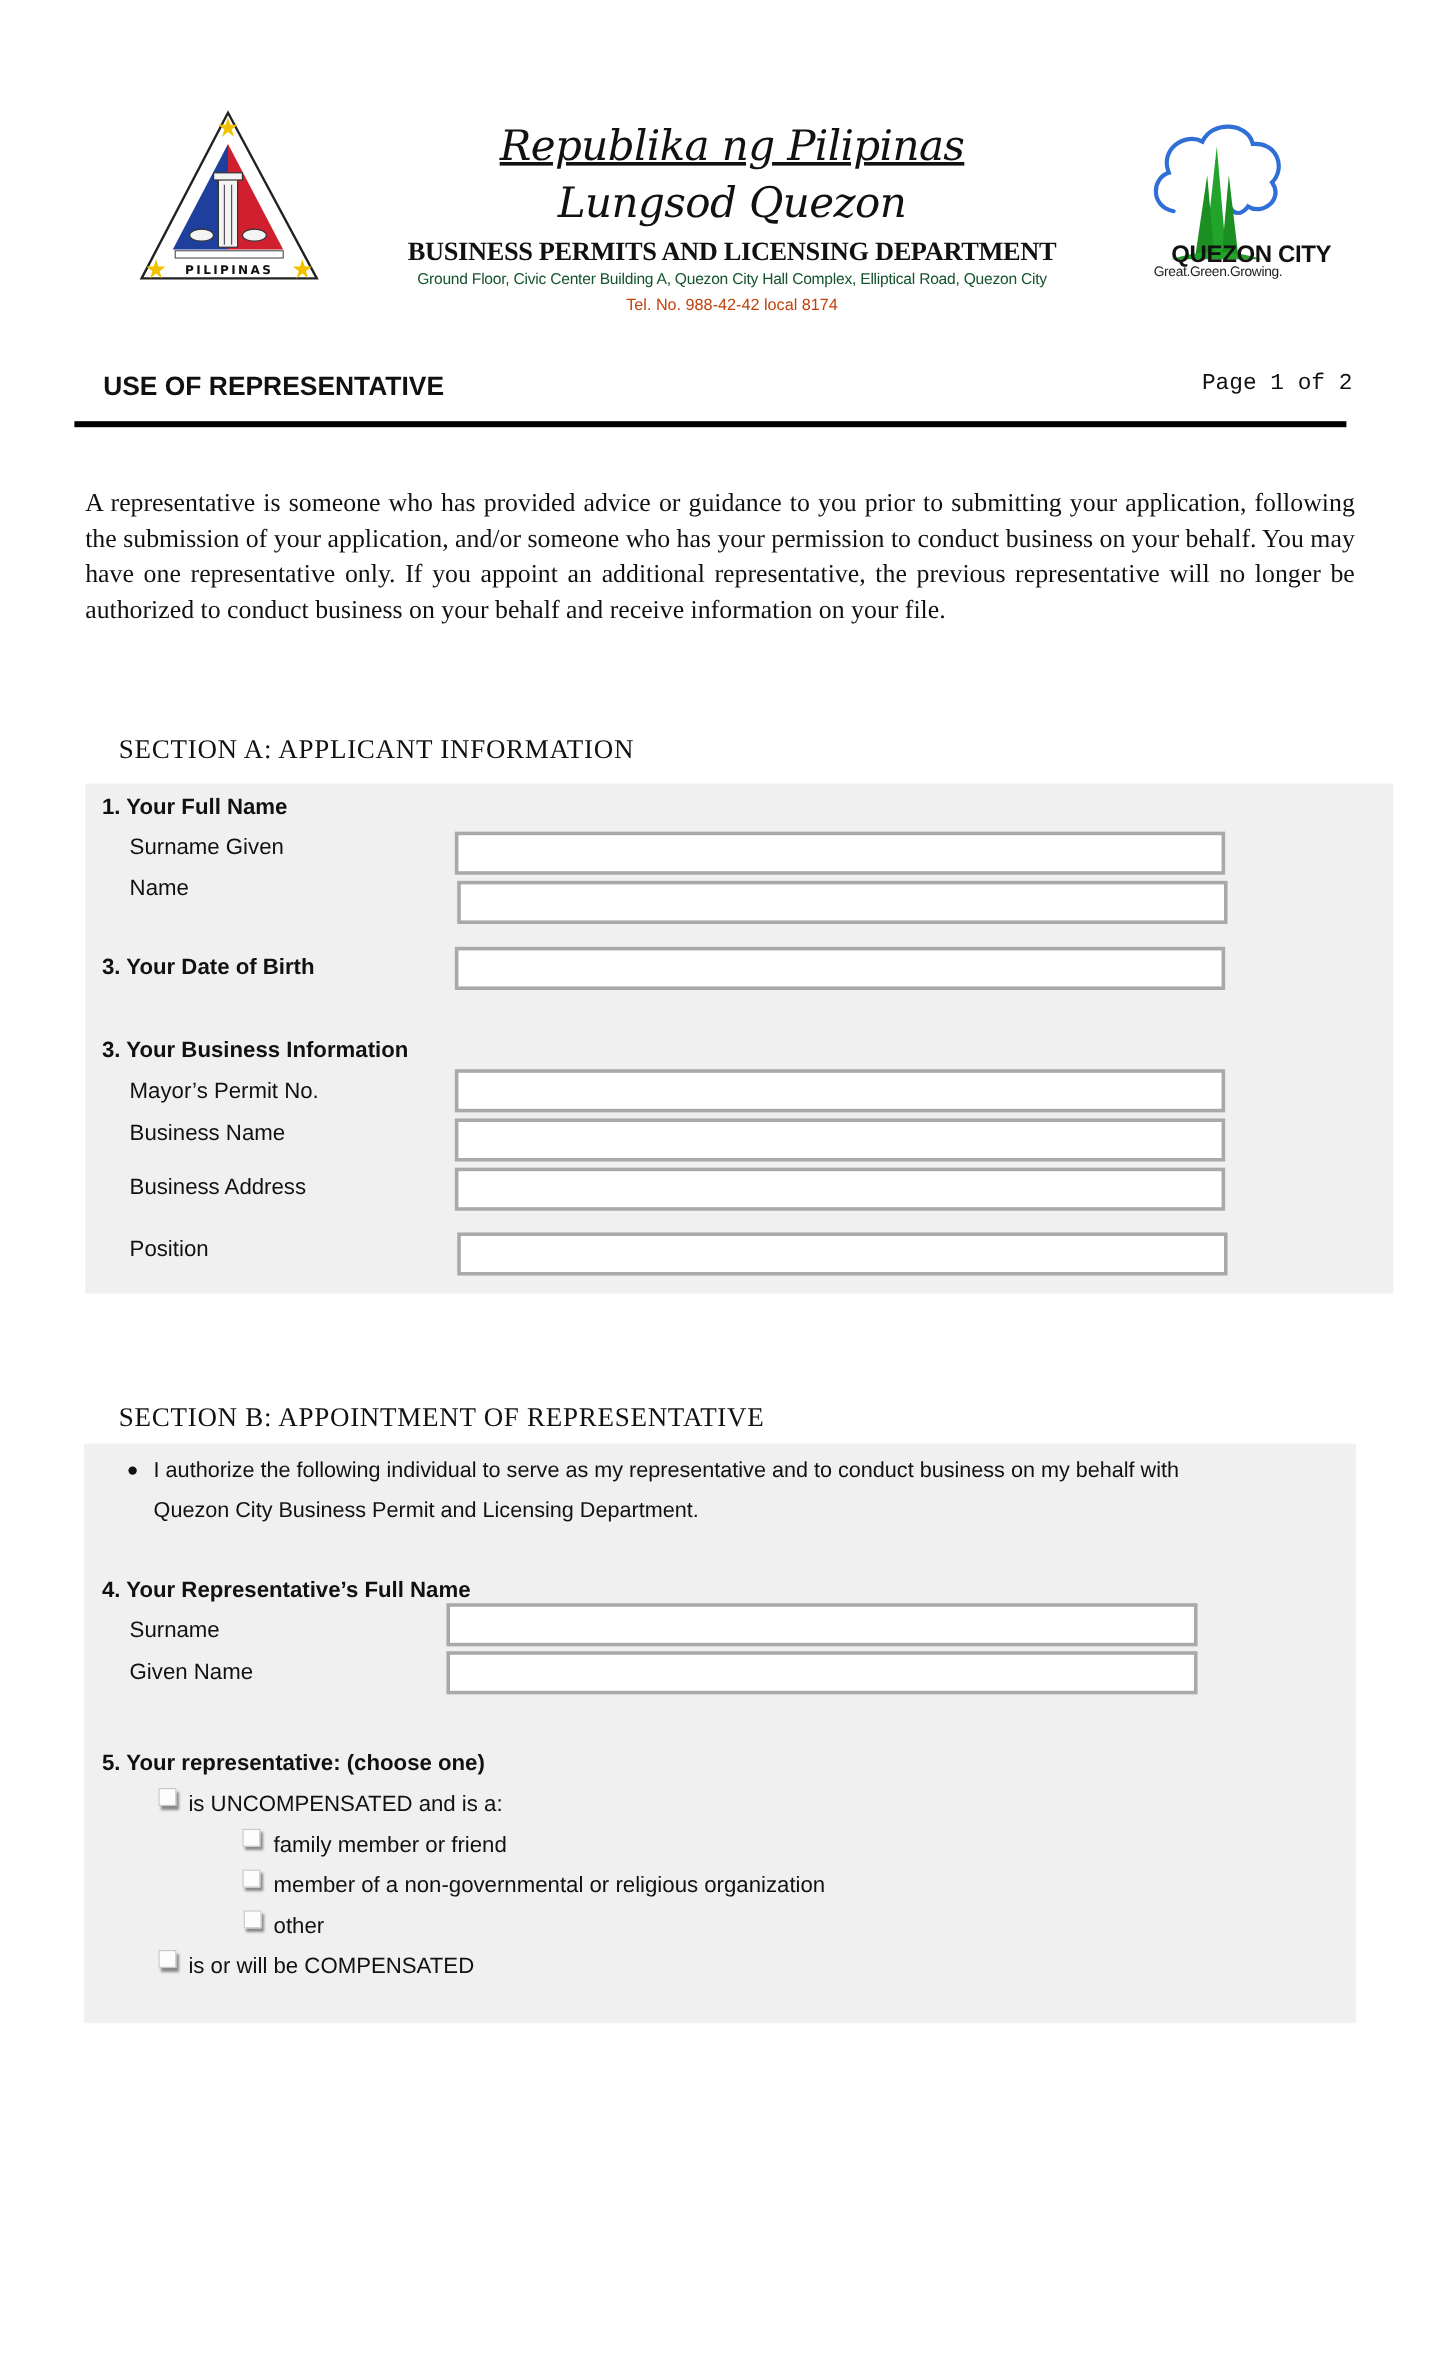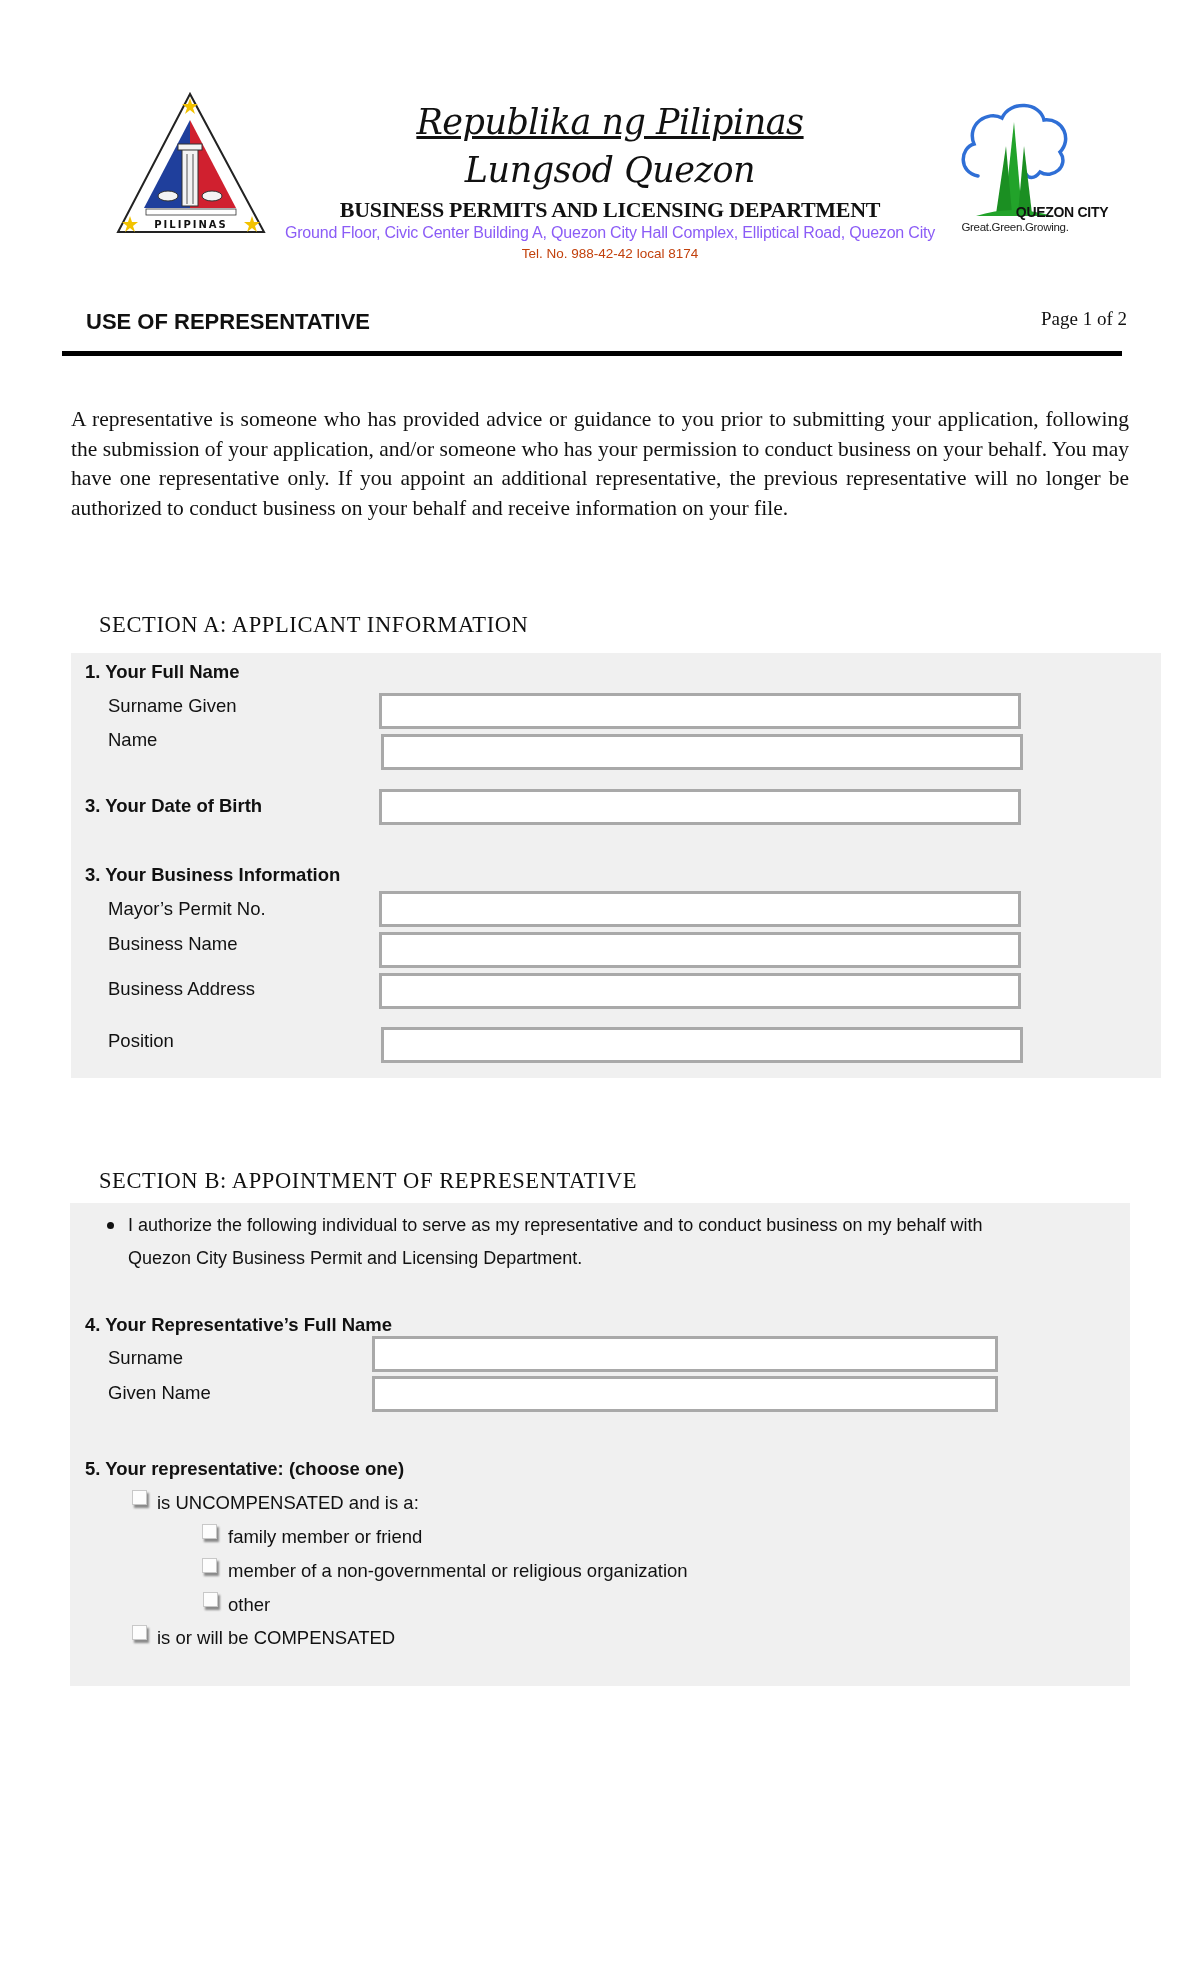--- a/index.html
+++ b/index.html
@@ -6,26 +6,26 @@
   body { width: 1200px; height: 1976px; position: relative; overflow: hidden; color: #111; }
   .abs { position: absolute; }
 
   
   .seal { left: 112px; top: 88px; width: 160px; height: 150px; }
   .qc-logo { left: 948px; top: 88px; width: 130px; height: 150px; }
   .hd-line { left: 280px; width: 660px; text-align: center; white-space: nowrap; }
   .hd-republika { top: 100px; font-family: "DejaVu Serif", serif; font-style: italic; font-size: 35px; line-height: 44px; letter-spacing: -0.5px; text-decoration: underline; }
   .hd-lungsod { top: 148px; font-family: "DejaVu Serif", serif; font-style: italic; font-size: 35px; line-height: 44px; letter-spacing: -0.5px; }
   .hd-dept { top: 197px; font-family: "Liberation Serif", serif; font-weight: bold; font-size: 22px; line-height: 26px; letter-spacing: -0.3px; }
-  .hd-address { top: 224px; font-family: "Liberation Sans", sans-serif; font-size: 16px; line-height: 18px; color: #8b5cf6; letter-spacing: -0.2px; }
+  .hd-address { top: 224px; font-family: "Liberation Sans", sans-serif; font-size: 13px; line-height: 18px; color: #14532d; letter-spacing: -0.2px; }
   .hd-tel { top: 245px; font-family: "Liberation Sans", sans-serif; font-size: 13.5px; line-height: 18px; color: #c2410c; }
 
   
   .doc-title { left: 86px; top: 309px; font-family: "Liberation Sans", sans-serif; font-weight: bold; font-size: 22px; line-height: 26px; }
-  .page-no { right: 73px; top: 307px; font-family: Liberation Serif, serif; font-size: 19px; line-height: 24px; }
+  .page-no { right: 73px; top: 307px; font-family: Liberation Mono, monospace; font-size: 19px; line-height: 24px; }
   .title-rule { left: 62px; top: 351px; width: 1060px; height: 5px; background: #000; }
 
   
   .intro { left: 71px; top: 405px; width: 1058px; font-family: "Liberation Serif", serif; font-size: 21.5px; line-height: 29.5px; text-align: justify; color: #111; }
 
   
   .section-title { left: 71px; font-family: "Liberation Serif", serif; font-size: 22.5px; line-height: 28px; letter-spacing: 0.6px; color: #111; margin-left: 28px; }
 
   
   .panel { background: #f0f0f0; }
@@ -74,21 +74,21 @@
 <div class="abs qc-logo">
   <svg width="130" height="150" viewBox="0 0 130 150">
     <path d="M30,88 C10,84 12,60 26,56 C18,36 40,22 54,30 C62,12 92,14 96,32 C116,30 124,52 112,64 C122,78 104,92 92,84 C86,92 80,90 78,86" fill="none" stroke="#2f6fd6" stroke-width="3.5" stroke-linecap="round"></path>
     <polygon points="56,126 66,34 74,126" fill="#22a32a"></polygon>
     <polygon points="48,126 58,58 64,126" fill="#1b8f22"></polygon>
     <polygon points="70,126 76,58 84,126" fill="#1b8f22"></polygon>
     <path d="M28,128 Q65,116 104,128 Z" fill="#22a32a"></path>
     <text x="66" y="137" font-family="Liberation Sans, sans-serif" font-size="14" font-weight="bold" text-anchor="middle" fill="#111"></text>
   </svg>
 </div>
-<div class="abs" style="left:1002px;top:204px;width:120px;font-family:'Liberation Sans',sans-serif;font-weight:bold;font-size:14px;line-height:16px;text-align:center;white-space:nowrap;letter-spacing:-0.3px;">QUEZON CITY</div>
+<div class="abs" style="left:976px;top:204px;width:120px;font-family:'Liberation Sans',sans-serif;font-weight:bold;font-size:20px;line-height:16px;text-align:left;white-space:nowrap;letter-spacing:-0.3px;">QUEZON CITY</div>
 <div class="abs" style="left:950px;top:220px;width:130px;font-family:'Liberation Sans',sans-serif;font-size:11.5px;line-height:14px;text-align:center;white-space:nowrap;letter-spacing:-0.3px;color:#222;">Great.Green.Growing.</div>
 
 <div class="abs doc-title">USE OF REPRESENTATIVE</div>
 <div class="abs page-no">Page 1 of 2</div>
 <div class="abs title-rule"></div>
 
 <div class="abs intro">A representative is someone who has provided advice or guidance to you prior to submitting your application, following the submission of your application, and/or someone who has your permission to conduct business on your  behalf.  You may have  one  representative only. If  you appoint  an additional representative, the previous representative  will  no longer  be  authorized  to conduct business on your behalf and receive information on your file.</div>
 
 <div class="abs section-title" style="top:611px;">SECTION A: APPLICANT INFORMATION</div>
 <div class="abs panel panel-a"></div>

